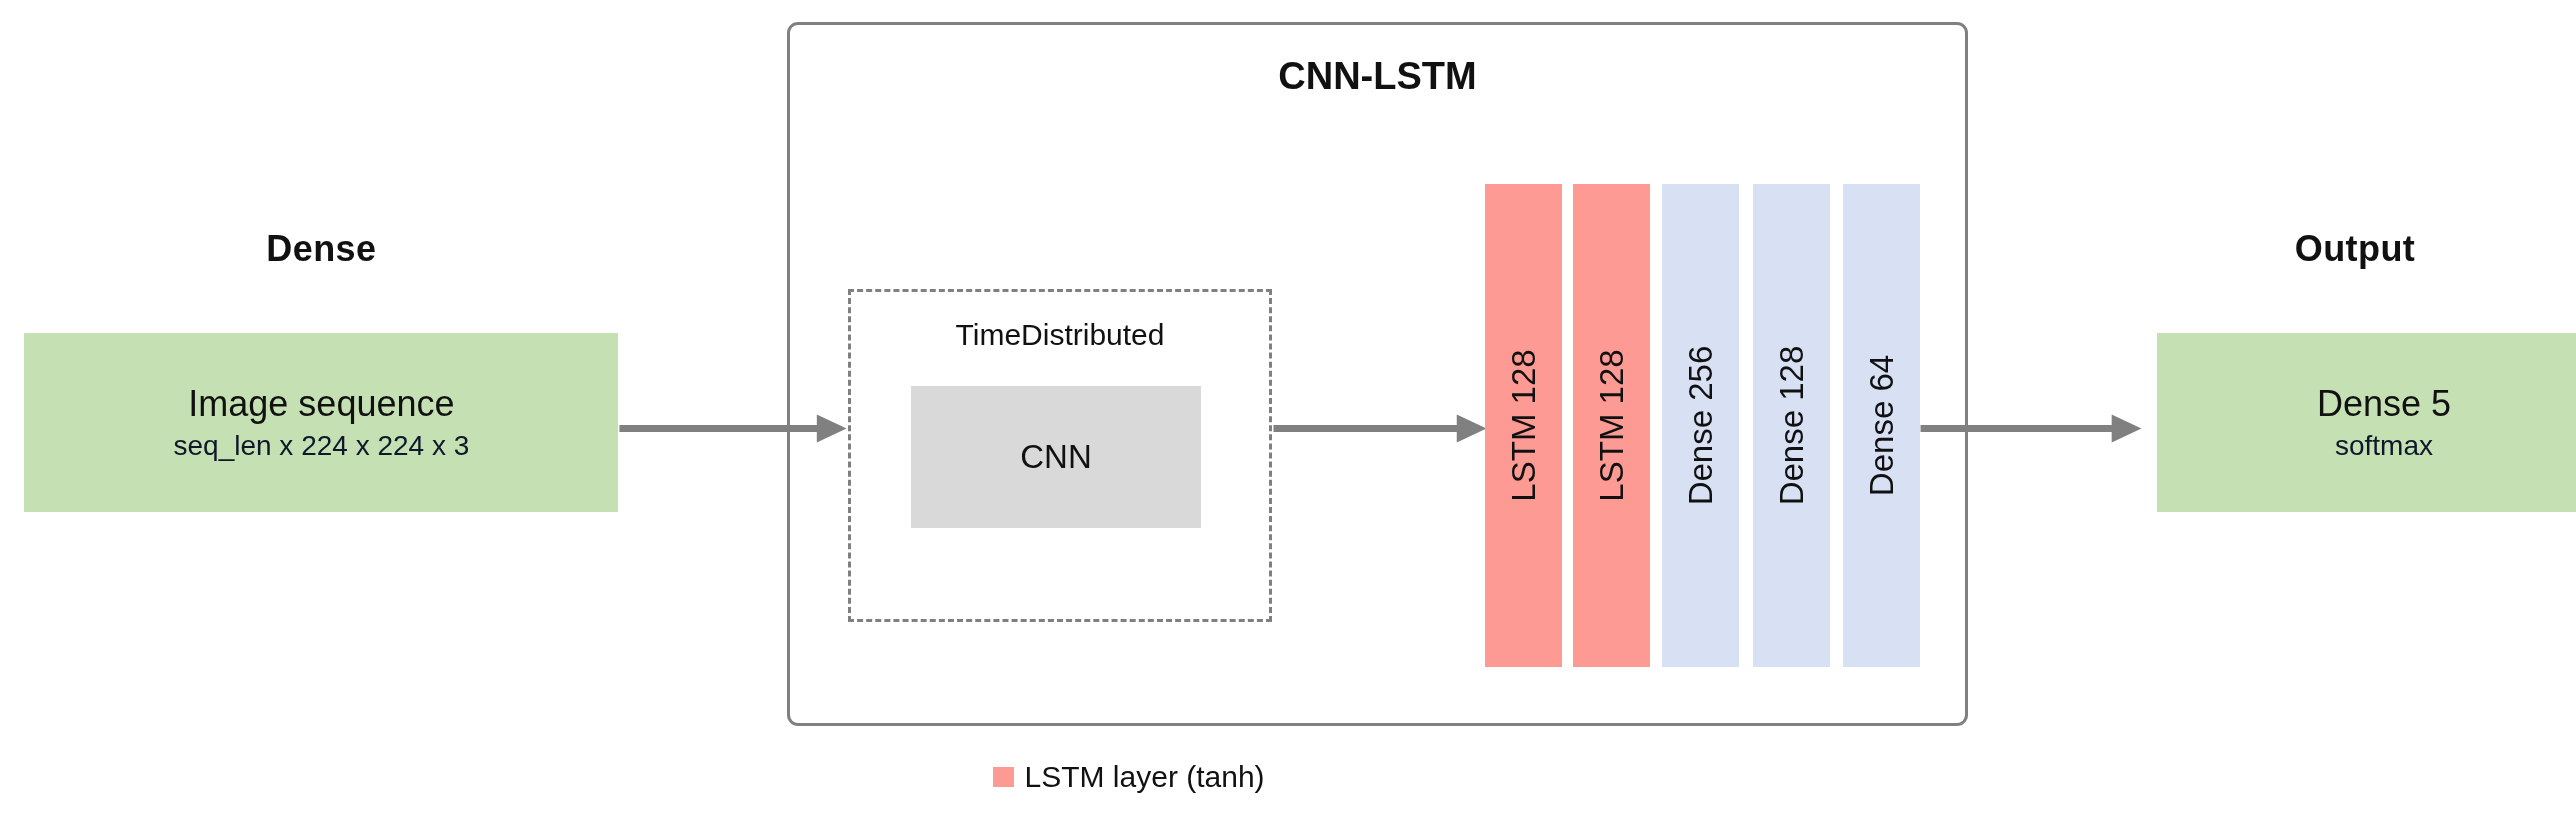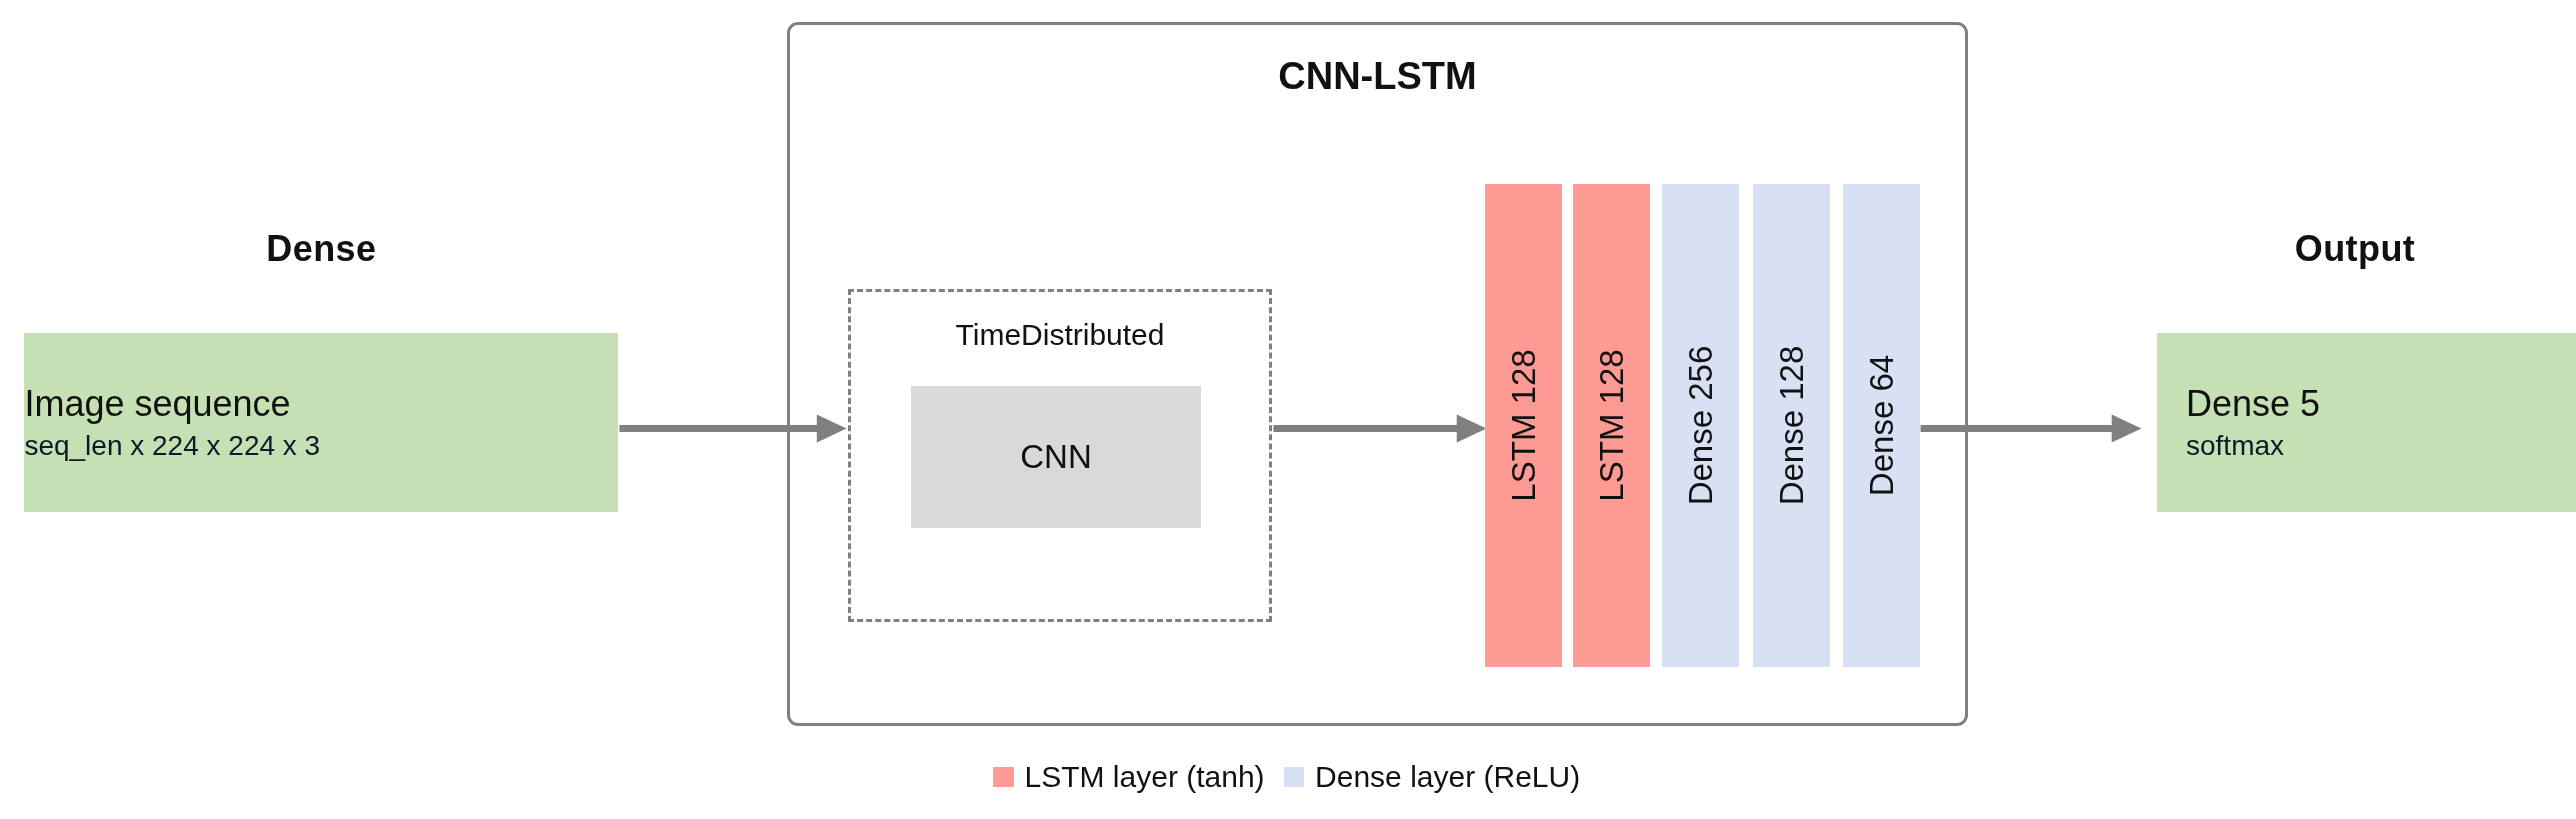--- a/index.html
+++ b/index.html
@@ -32,20 +32,21 @@
     letter-spacing: 0.4px;
     color: #111111;
     white-space: nowrap;
   }
 
   
   .term-box {
     position: absolute;
     display: flex;
     flex-direction: column;
+    align-items: center;
     justify-content: center;
     background: #c5e1b4;
     line-height: 1.18;
   }
   .term-line1 {
     font-size: 36px;
     color: #111111;
     white-space: nowrap;
   }
   .term-line2 {
@@ -114,21 +115,21 @@
   }
 
   
   .arrow-svg { position: absolute; overflow: visible; }
 
   
   .legend {
     position: absolute;
     display: flex;
     align-items: center;
-    gap: 19px;
+    gap: 48px;
   }
   .legend-item {
     display: flex;
     align-items: center;
     gap: 11px;
   }
   .legend-swatch {
     width: 20.5px;
     height: 20.5px;
     display: block;
@@ -205,21 +206,17 @@
     <span class="term-line2">softmax</span>
   </div>
 
   <div class="legend" style="left:993px; top:760px;">
 
     <div class="legend-item">
       <span class="legend-swatch" style="background:#fd9a93;"></span>
       <span class="legend-text">LSTM layer (tanh)</span>
     </div>
 
-    <div class="legend-item">
-      <span class="legend-swatch" style="background:#d8e0f3;"></span>
-      <span class="legend-text">Dense layer (ReLU)</span>
-    </div>
 
   </div>
 
 </div>
 
 
 </body></html>

